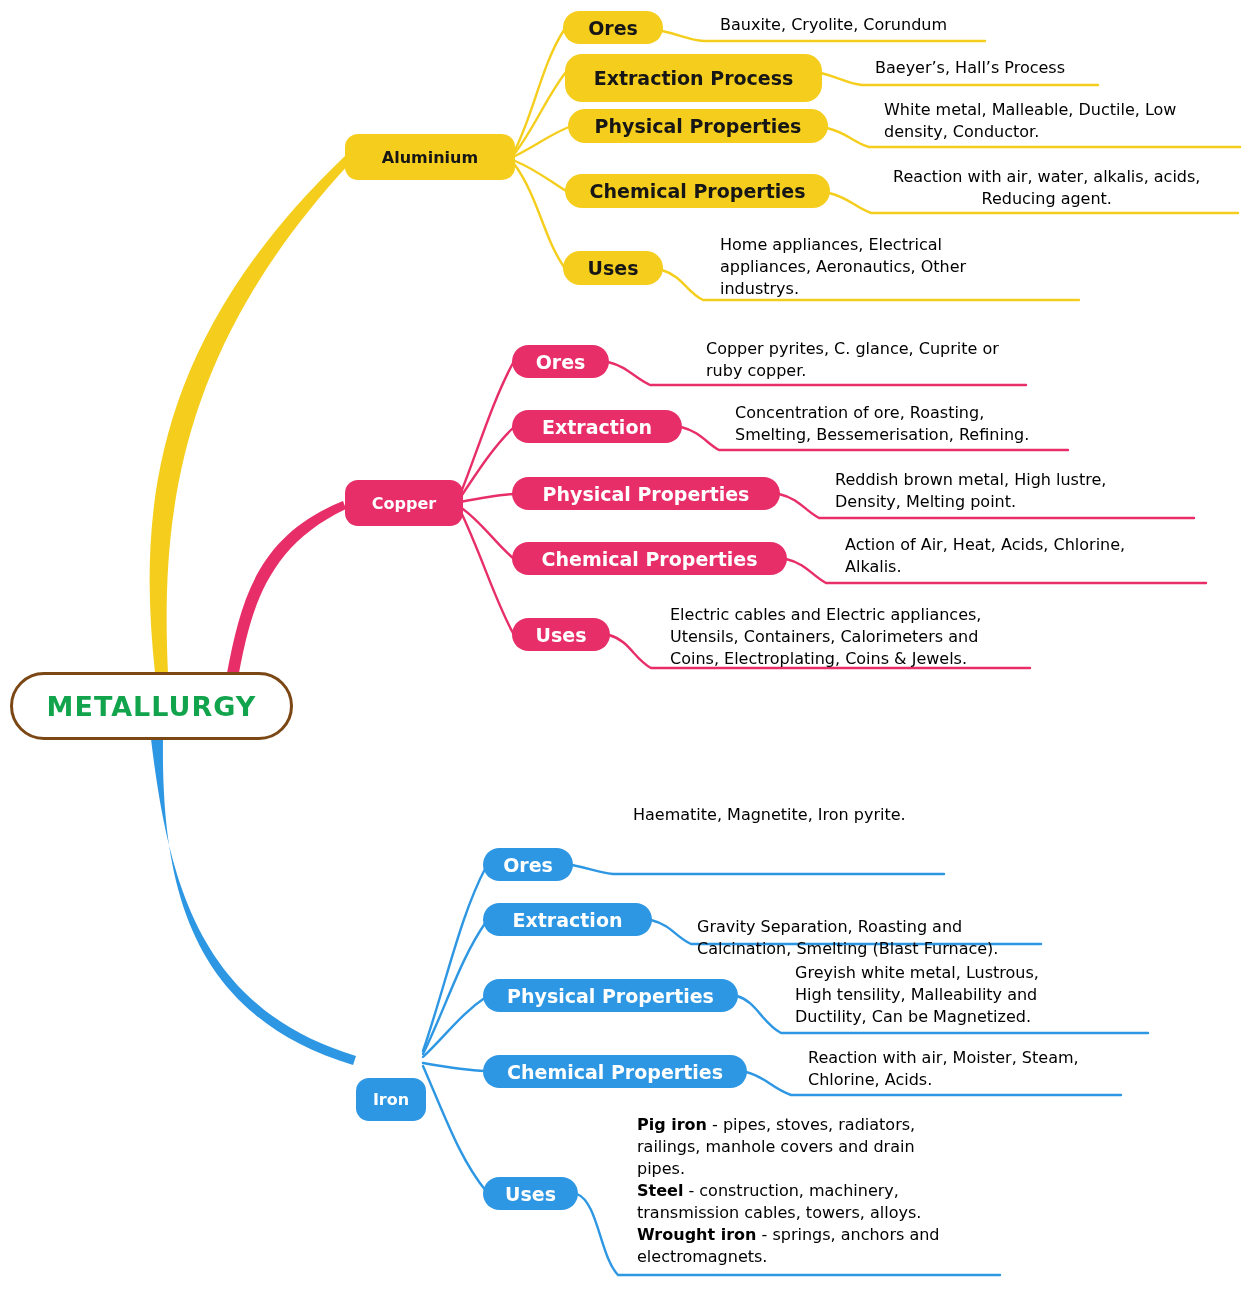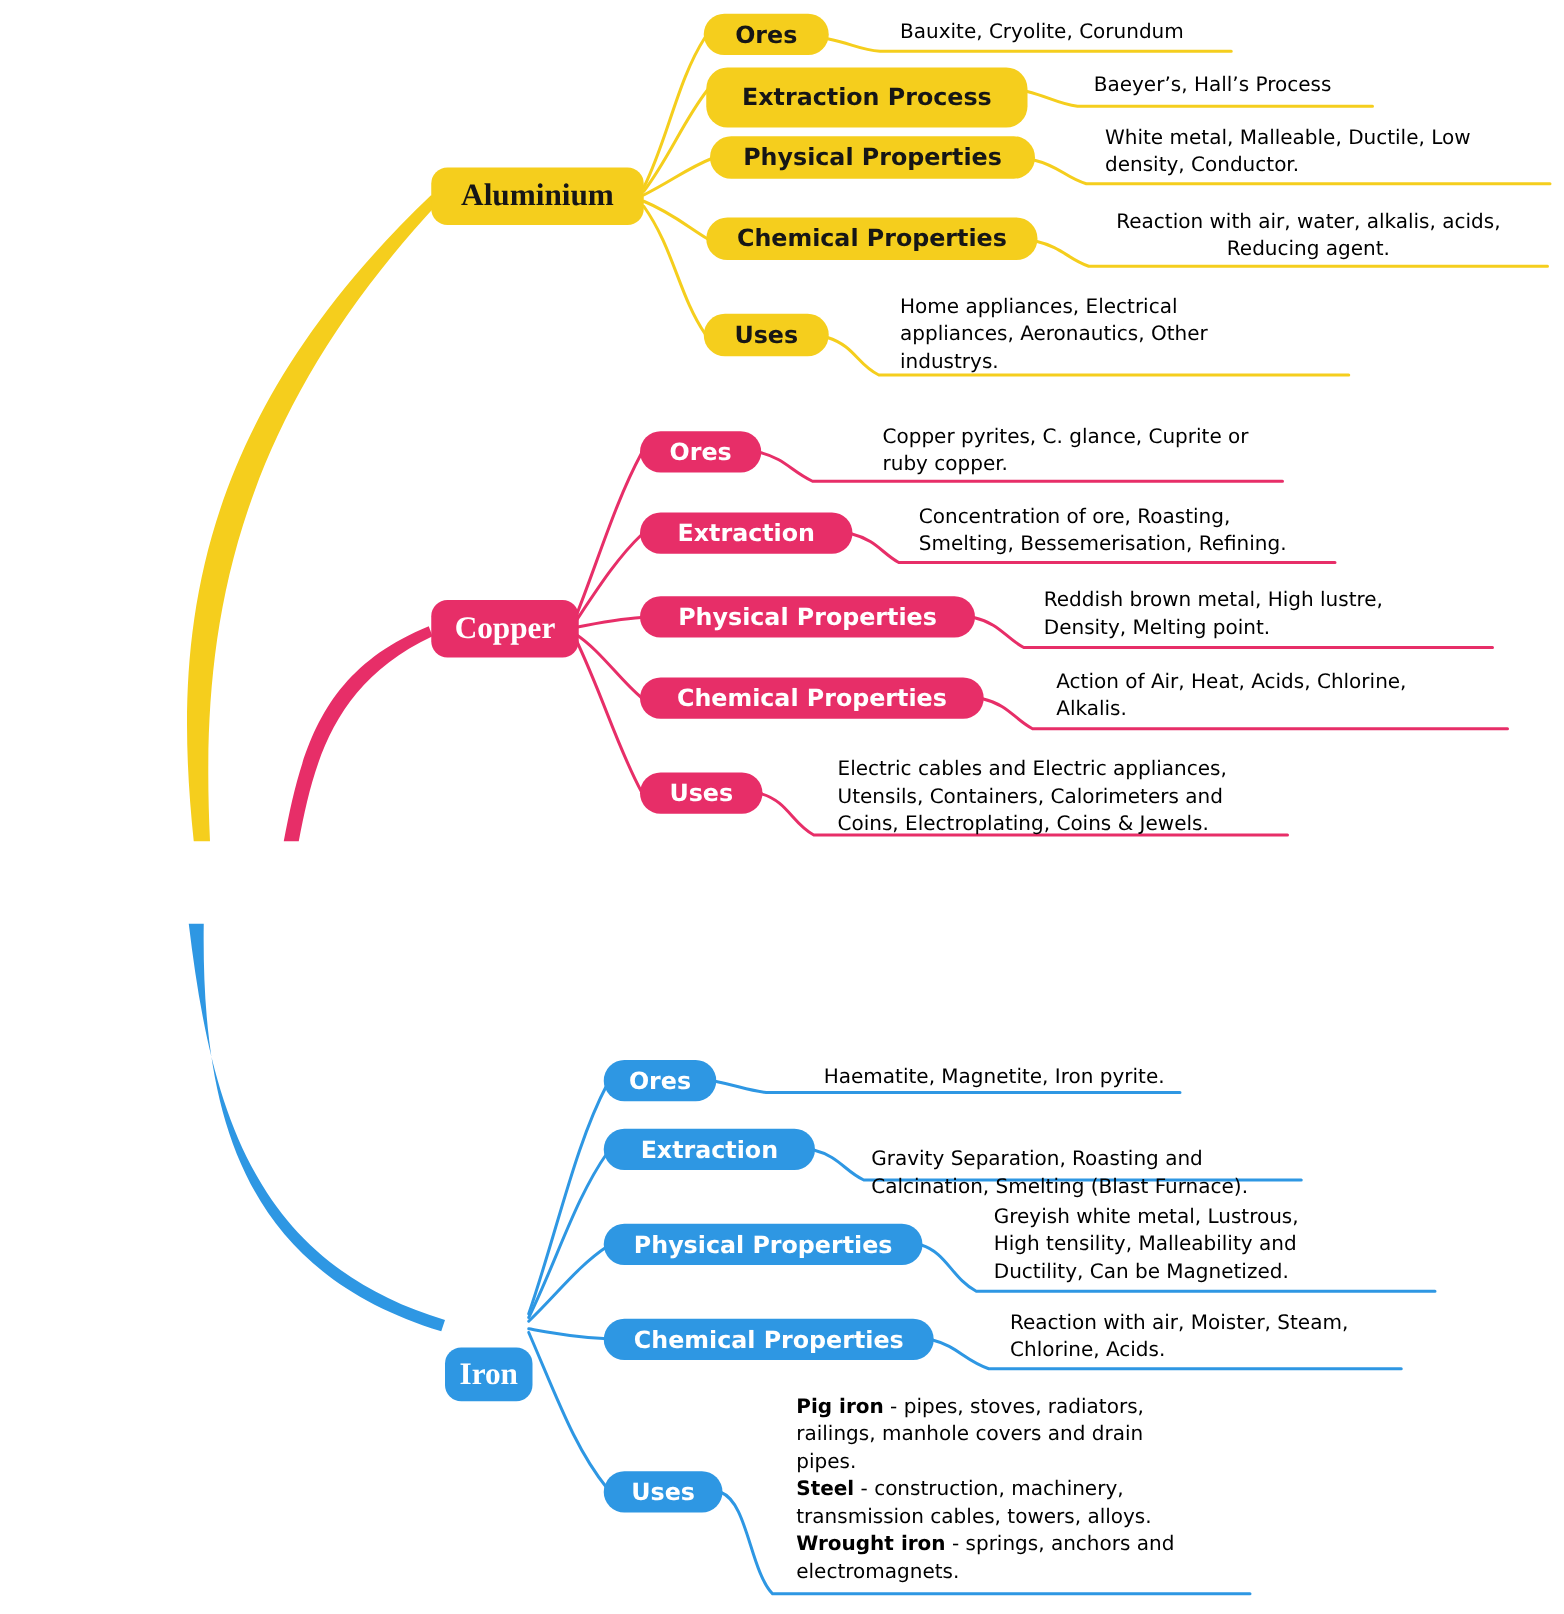--- a/index.html
+++ b/index.html
@@ -4,21 +4,21 @@
 <style>
   html,body{margin:0;padding:0;background:#ffffff;}
   body{font-family:"DejaVu Sans","Liberation Sans",sans-serif;}
   .stage{position:relative;width:1251px;height:1291px;background:#ffffff;overflow:hidden;}
   svg.links{position:absolute;left:0;top:0;}
   .pill{position:absolute;display:flex;align-items:center;justify-content:center;
         font-weight:bold;border-radius:17px;white-space:nowrap;box-sizing:border-box;}
   .pill.al{background:#F5CE1D;color:#161616;}
   .pill.cu{background:#E72E68;color:#ffffff;}
   .pill.fe{background:#2E97E3;color:#ffffff;}
-  .branchpill{font-size:25px;border-radius:13px;font-family:Liberation Serif, serif;}
+  .branchpill{font-size:16px;border-radius:13px;}
   .childpill{font-size:19px;}
   .root{position:absolute;left:10px;top:672px;width:283px;height:68px;
         border:3px solid #7B4714;border-radius:36px;background:#ffffff;
         display:flex;align-items:center;justify-content:center;
         font-weight:bold;font-size:27px;letter-spacing:1px;color:#12A44D;box-sizing:border-box;}
   .detail{position:absolute;font-size:16px;line-height:22px;color:#000000;white-space:pre;}
   .detail .b{font-weight:bold;}
 </style>
 </head>
 <body>
@@ -66,20 +66,23 @@
       <path d="M 423 1063 C 446 1067, 462 1070, 486 1071"></path>
       <path d="M 423 1066 C 446 1119, 460 1159, 486 1191"></path>
       <path d="M 572 865 C 592 869, 597 872, 613 874 L 944 874"></path>
       <path d="M 651 920 C 671 925, 676 937, 691 944 L 1041 944"></path>
       <path d="M 737 996 C 757 1002, 762 1023, 781 1033 L 1148 1033"></path>
       <path d="M 746 1072 C 766 1077, 771 1088, 791 1095 L 1121 1095"></path>
       <path d="M 577 1194 C 598 1202, 600 1256, 618 1275 L 1000 1275"></path>
     </g>
   </svg>
 
+  <div class="root">
+    <span>METALLURGY</span>
+  </div>
 
   <div class="pill al branchpill" style="left:345px;top:134px;width:170px;height:46px;">
     <span>Aluminium</span>
   </div>
   <div class="pill al childpill" style="left:563px;top:11px;width:100px;height:33px;">
     <span>Ores</span>
   </div>
   <div class="detail" style="left:720px;top:14px;">Bauxite, Cryolite, Corundum</div>
 
   <div class="pill al childpill" style="left:565px;top:54px;width:257px;height:48px;">
@@ -139,21 +142,21 @@
   <div class="detail" style="left:670px;top:604px;">Electric cables and Electric appliances,
 Utensils, Containers, Calorimeters and
 Coins, Electroplating, Coins &amp; Jewels.</div>
 
   <div class="pill fe branchpill" style="left:356px;top:1040px;width:70px;height:43px;margin-top:38px;">
     <span>Iron</span>
   </div>
   <div class="pill fe childpill" style="left:483px;top:848px;width:90px;height:33px;">
     <span>Ores</span>
   </div>
-  <div class="detail" style="left:633px;top:850px;margin-left:26px;">Haematite, Magnetite, Iron pyrite.</div>
+  <div class="detail" style="left:633px;top:804px;">Haematite, Magnetite, Iron pyrite.</div>
 
   <div class="pill fe childpill" style="left:483px;top:903px;width:169px;height:33px;">
     <span>Extraction</span>
   </div>
   <div class="detail" style="left:697px;top:896px;margin-top:20px;">Gravity Separation, Roasting and
 Calcination, Smelting (Blast Furnace).</div>
 
   <div class="pill fe childpill" style="left:483px;top:979px;width:255px;height:33px;">
     <span>Physical Properties</span>
   </div>

